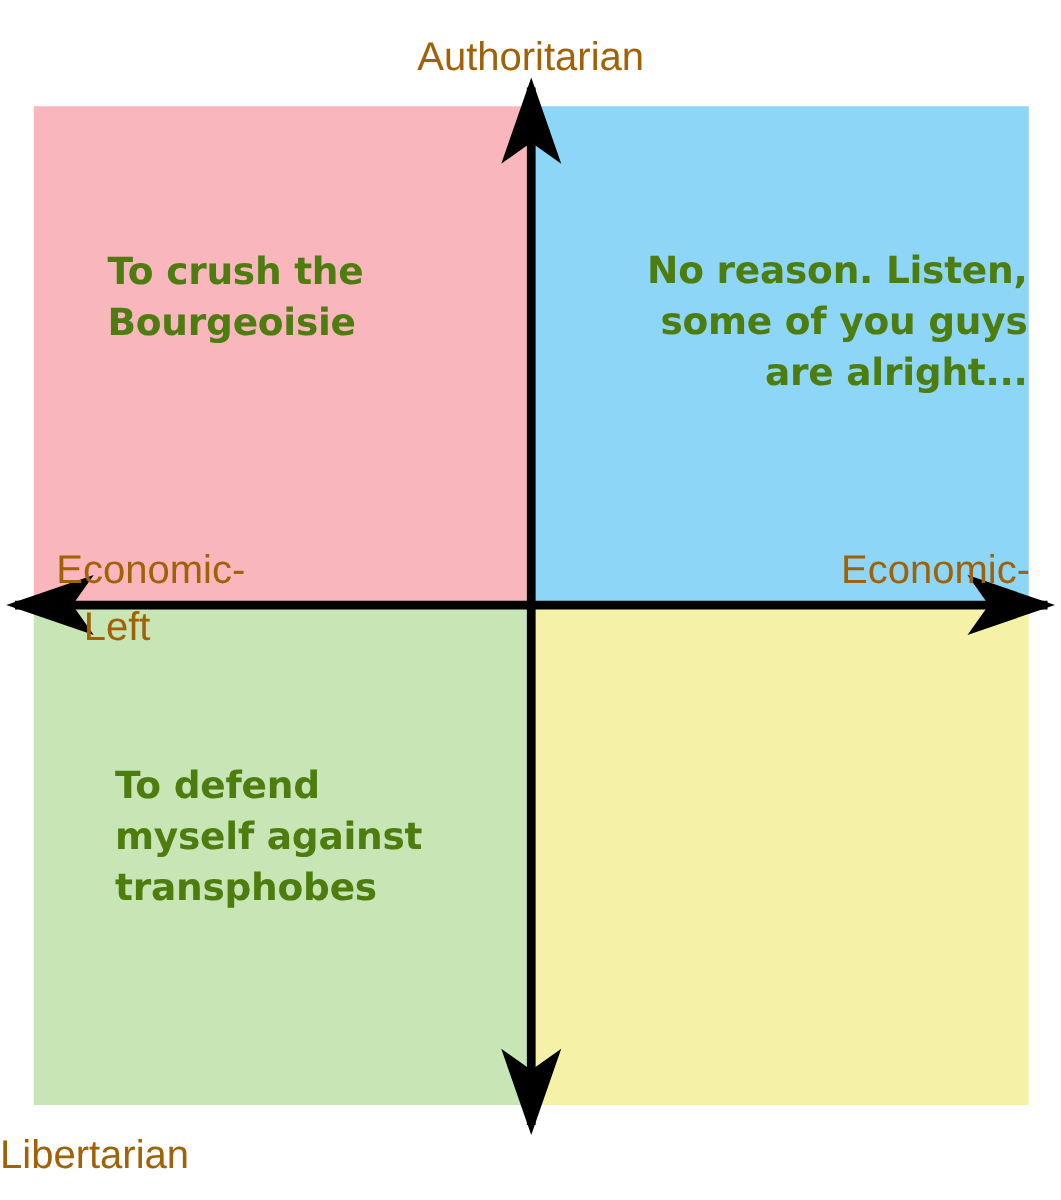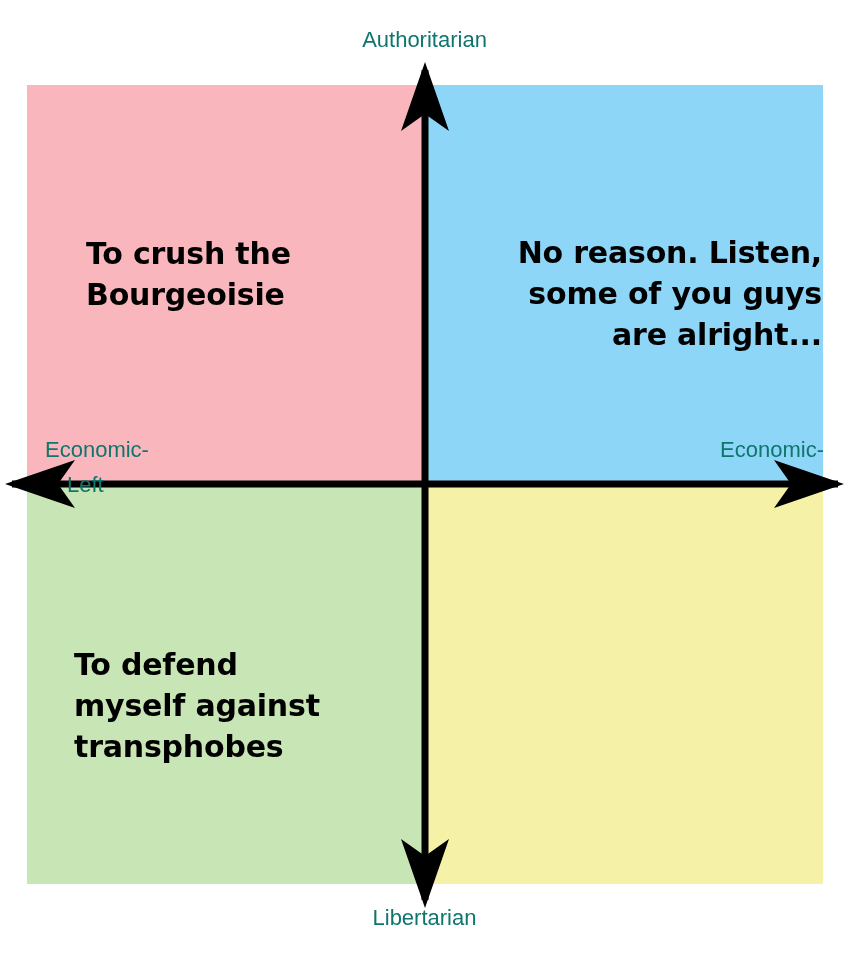--- a/index.html
+++ b/index.html
@@ -29,50 +29,48 @@
     box-sizing: border-box;
   }
   .quad-tl { left: 27px;  top: 85px;  width: 398px; height: 399px; }
   .quad-tr { left: 425px; top: 85px;  width: 398px; height: 399px; }
   .quad-bl { left: 27px;  top: 484px; width: 398px; height: 400px; }
   .quad-br { left: 425px; top: 484px; width: 398px; height: 400px; }
 
   
   .quad-text {
     position: absolute;
-    color: #000000;
+    color: #4d7c0f;
     font-family: "DejaVu Sans", sans-serif;
     font-weight: bold;
     font-size: 30px;
     line-height: 1.37;
     letter-spacing: -0.2px;
     white-space: pre-line;
-    margin-top: 36px;
   }
   .text-tl { left: 86px;  top: 197px; width: 300px; text-align: left; }
   .text-tr { left: 442px; top: 196px; width: 380px; text-align: right; }
-  .text-bl { left: 74px;  top: 608px; width: 340px; text-align: left; }
+  .text-bl { left: 92px;  top: 608px; width: 340px; text-align: left; }
   .text-br { left: 492px; top: 608px; width: 330px; text-align: left; }
 
   
   .axis-label {
     position: absolute;
-    color: #0f766e;
+    color: #a16207;
     font-family: "Liberation Sans", "DejaVu Sans", sans-serif;
-    font-size: 22px;
+    font-size: 32px;
     font-weight: normal;
     white-space: nowrap;
   }
   .label-authoritarian {
     left: 0; top: 27px; width: 849px;
     text-align: center;
   }
   .label-libertarian {
     left: 0; top: 905px; width: 849px;
-    text-align: center;
   }
 
   
   .label-left-wrap {
     position: absolute;
     left: 45px;
     top: 437px;
   }
   .label-right-wrap {
     position: absolute;

